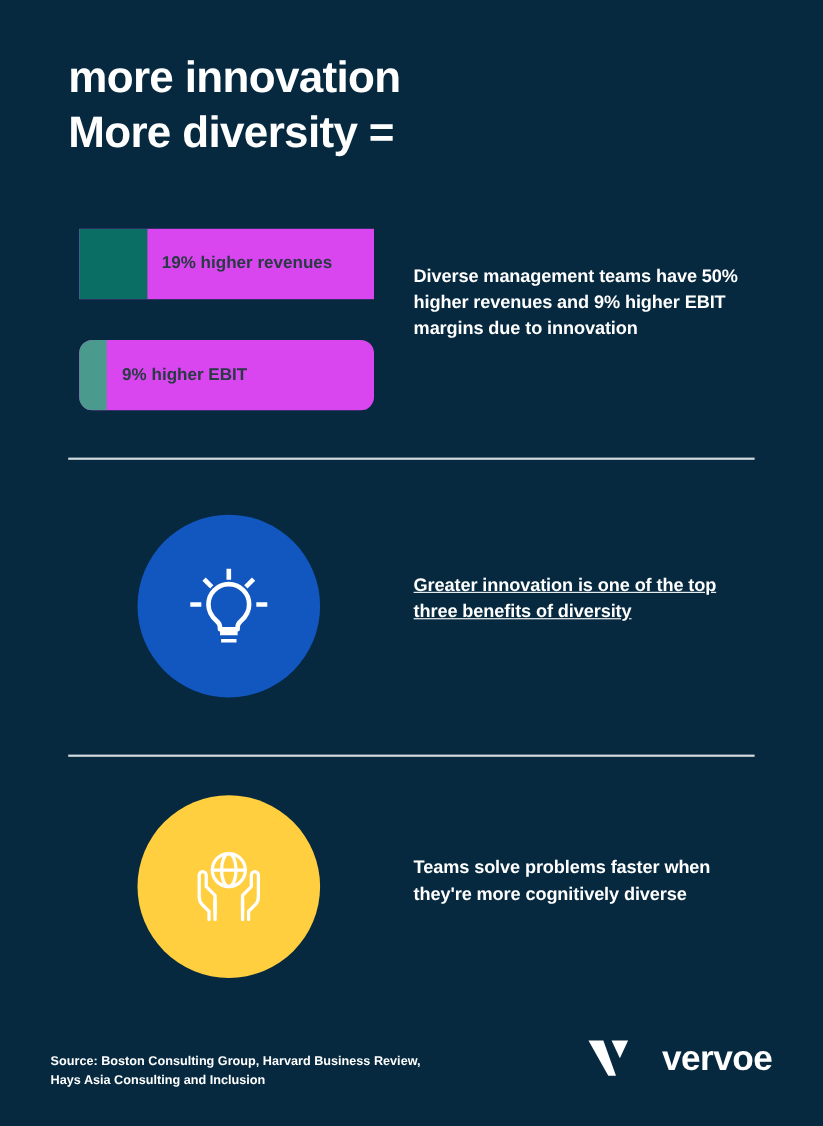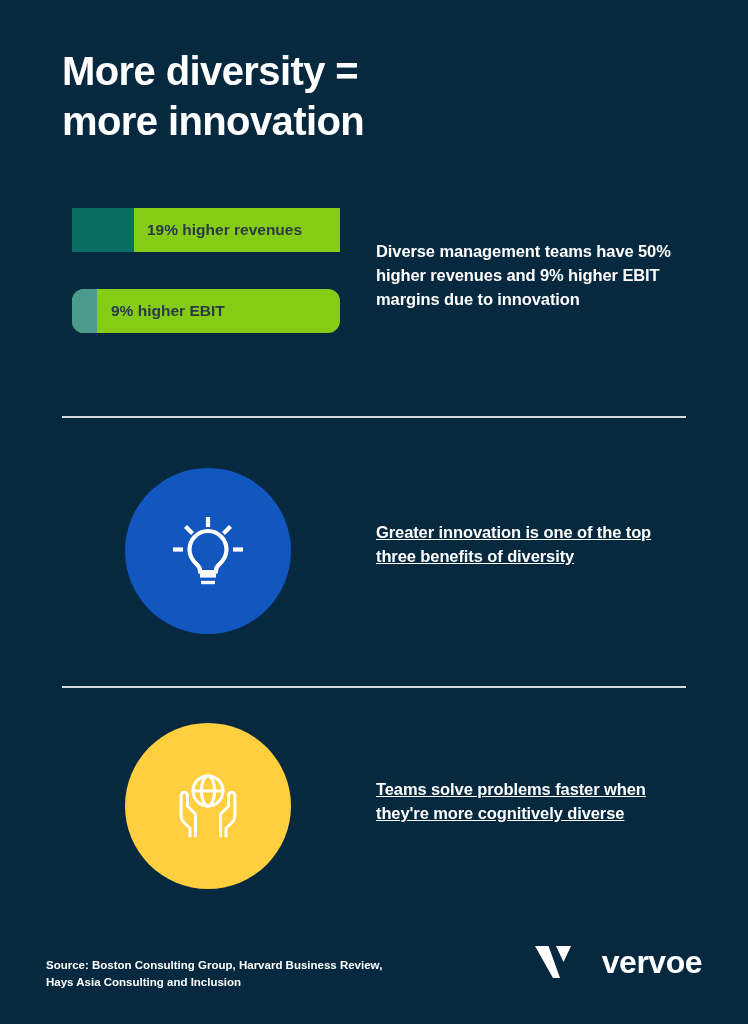--- a/index.html
+++ b/index.html
@@ -24,22 +24,22 @@
     font-weight:bold;
     line-height:1.26;
     letter-spacing:-0.6px;
   }
   #title .line { display:block; white-space:pre; }
 
   
   #bars { position:absolute; left:72px; top:208px; width:268px; }
   .bar-row {
     position:relative;
-    width:268px; height:44px;
-    background:#84cc16;
+    width:268px; height:64px;
+    background:#d946ef;
     overflow:hidden;
   }
   .bar-row + .bar-row { margin-top:37px;border-radius:12px; }
   .bar-fill {
     position:absolute; left:0; top:0; bottom:0;
   }
   .bar-label {
     position:absolute; top:0; bottom:0;
     display:flex; align-items:center;
     color:#2A3A45;
@@ -52,21 +52,21 @@
   .side-text {
     position:absolute;
     color:#FFFFFF;
     font-size:16.5px;
     font-weight:bold;
     line-height:1.45;
     letter-spacing:-0.1px;
   }
   #text-stats  { left:376px; top:240px; width:310px; }
   #text-innov  { left:376px; top:521px; width:300px;text-decoration:underline; }
-  #text-teams  { left:376px; top:778px; width:278px;text-decoration:underline; }
+  #text-teams  { left:376px; top:778px; width:278px; }
 
   
   .divider {
     position:absolute; left:62px;
     width:624px; height:2px;
     background:#D3DBE0;
   }
   #divider-1 { top:416px; }
   #divider-2 { top:686px; }
 
@@ -100,22 +100,22 @@
     letter-spacing:-0.5px;
     line-height:1;
   }
 </style>
 </head>
 <body>
 
 <div id="poster">
 
   <h1 id="title">
+    <span class="line">more innovation</span>
     <span class="line">More diversity =</span>
-    <span class="line">more innovation</span>
   </h1>
 
   <div id="bars">
 
     <div class="bar-row">
       <div class="bar-fill" style="width:23%; background:#0A6E64;"></div>
       <div class="bar-label" style="left:75px;">19% higher revenues</div>
     </div>
 
     <div class="bar-row">

